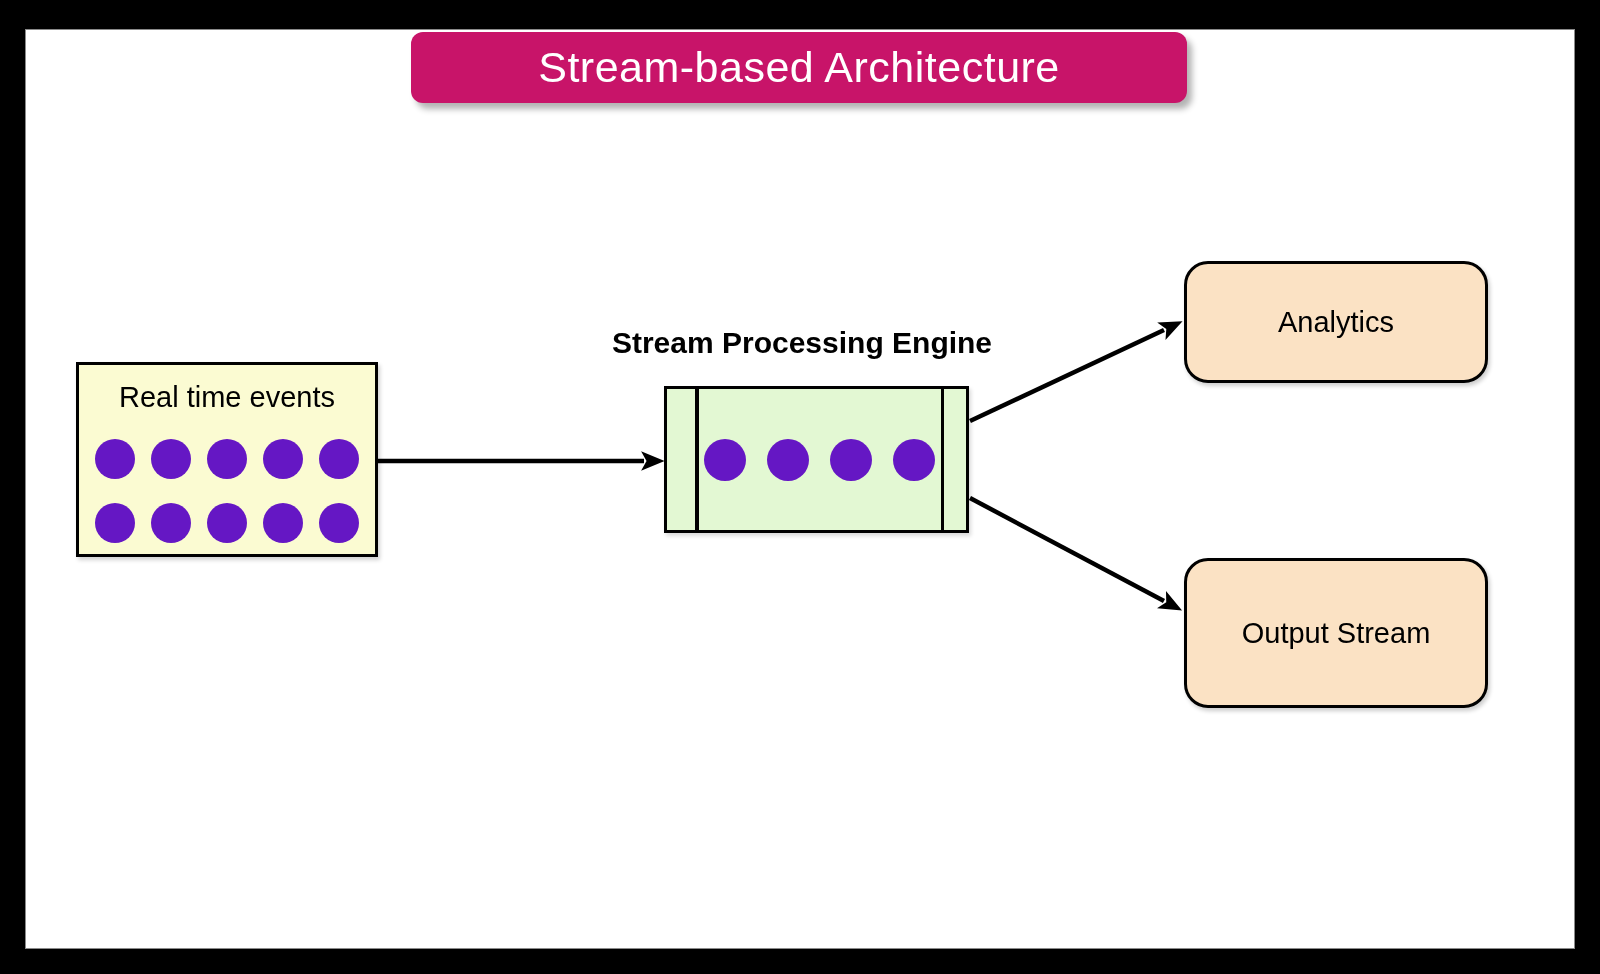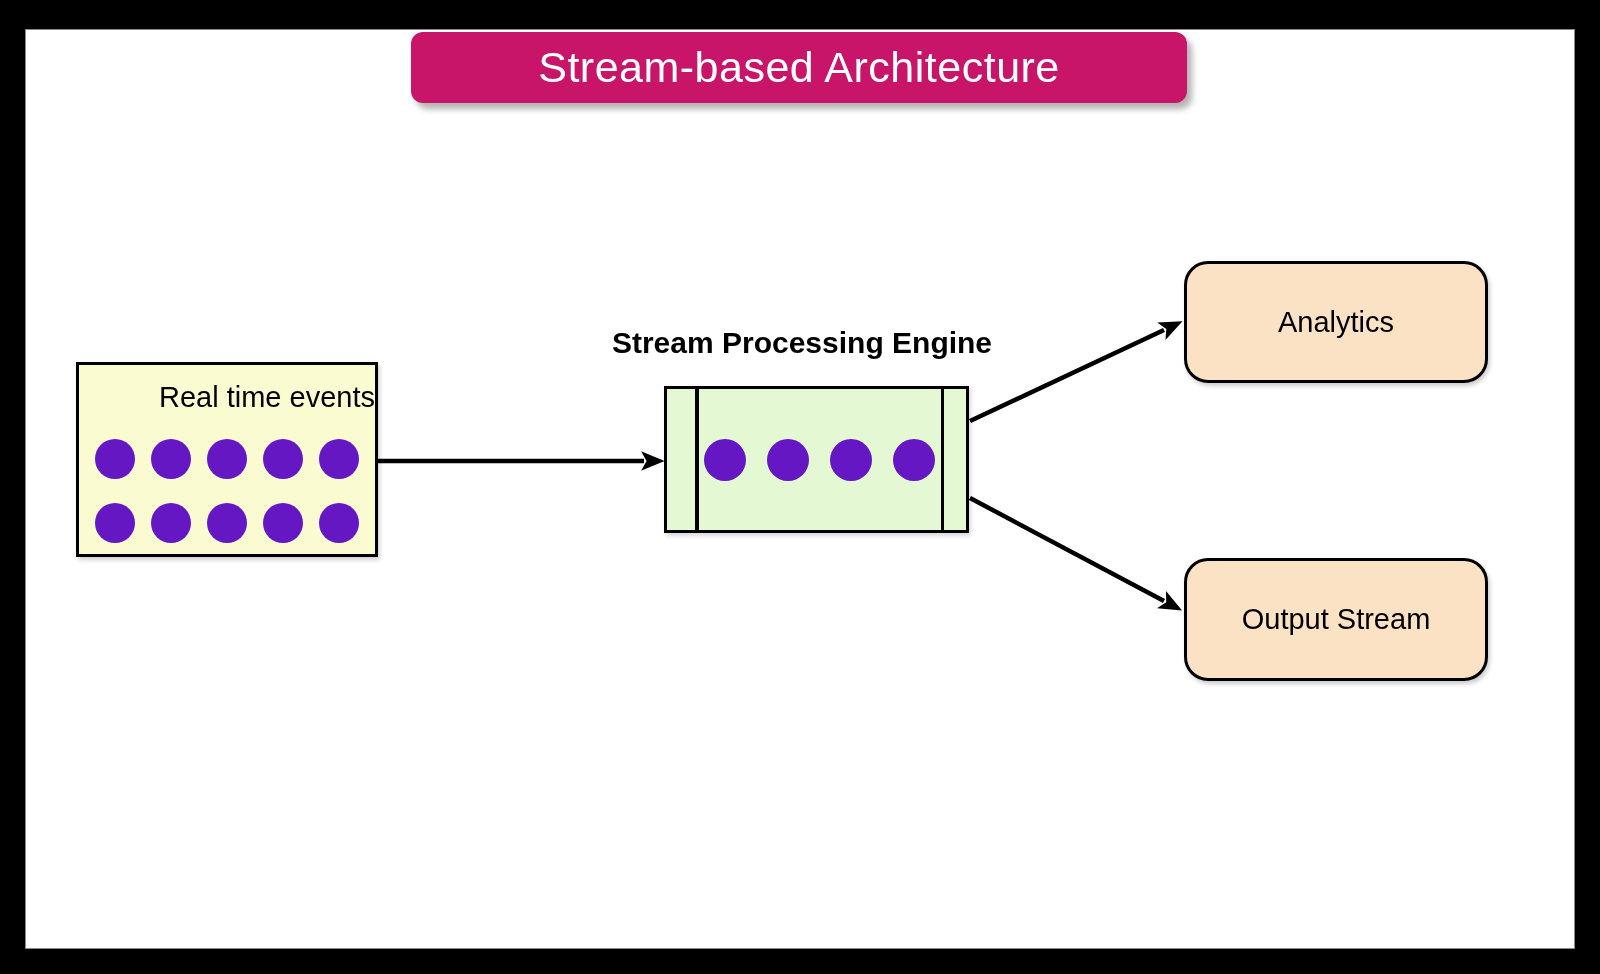--- a/index.html
+++ b/index.html
@@ -46,21 +46,21 @@
   }
   .source-box {
     left: 50px;
     top: 332px;
     width: 302px;
     height: 195px;
     background: var(--c-source_fill, #FBFBD2);
     box-shadow: 2px 3px 4px rgba(0,0,0,0.18);
   }
   .source-label {
-    text-align: right;
+    text-align: center;
     padding-top: 16px;
     font-size: 29px;
     color: #000000;
   }
   .dot-row {
     position: absolute;
     left: 16px;
     right: 16px;
     display: flex;
     justify-content: space-between;
@@ -119,21 +119,21 @@
     background: var(--c-output_fill, #FBE2C4);
     border-radius: 24px;
     box-shadow: 2px 3px 4px rgba(0,0,0,0.2);
     display: flex;
     align-items: center;
     justify-content: center;
     font-size: 29px;
     color: #000000;
   }
   .analytics-box { top: 231px; height: 122px; }
-  .output-stream-box { top: 528px; height: 123px; }
+  .output-stream-box { top: 528px; height: 150px; }
   .arrows {
     position: absolute;
     left: 0;
     top: 0;
     width: 1550px;
     height: 920px;
     pointer-events: none;
   }
   .arrow-line { stroke: var(--c-line, #000000); stroke-width: 4.5; }
 </style>

